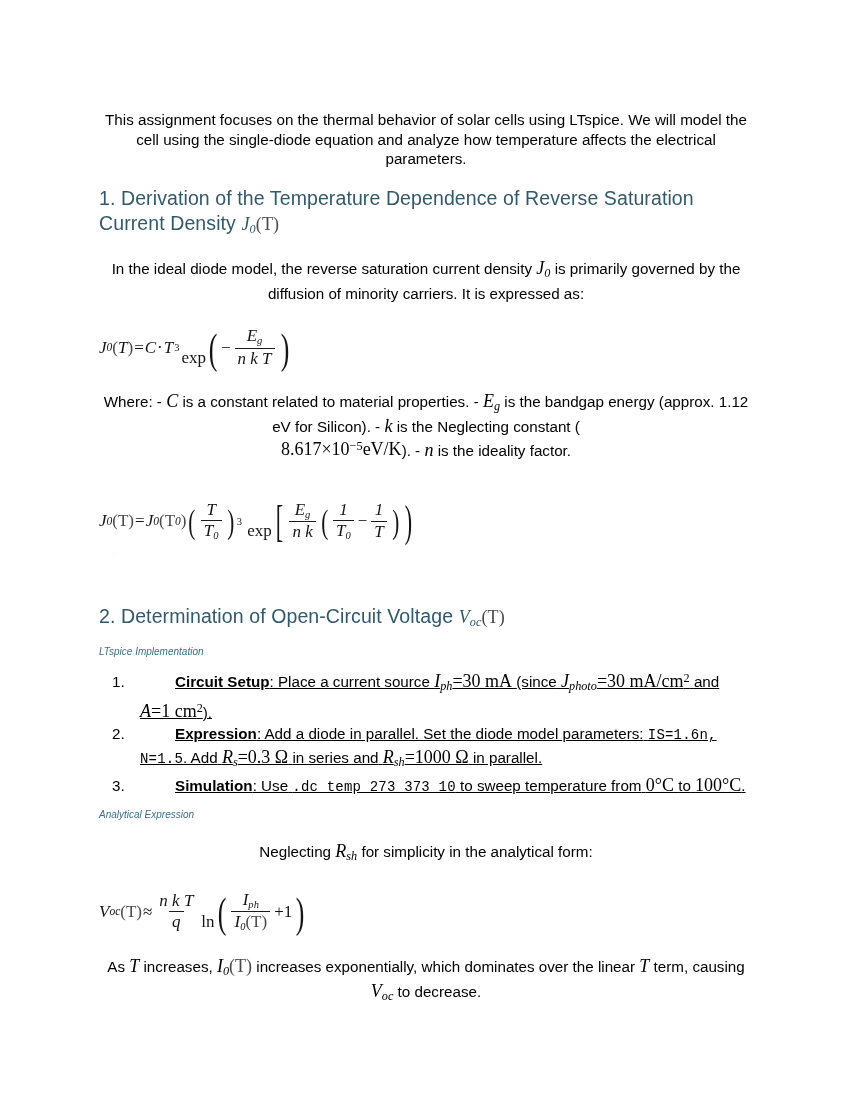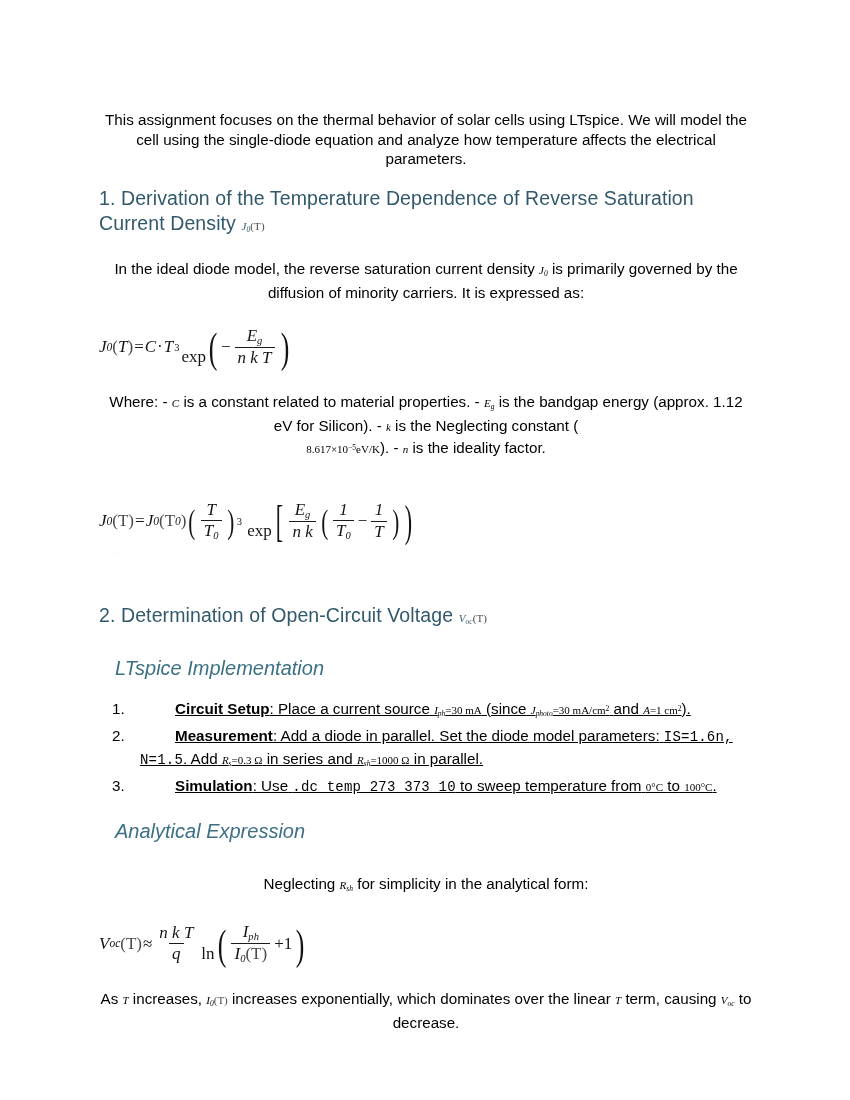--- a/index.html
+++ b/index.html
@@ -38,33 +38,33 @@
 
   h1.heading, h2.heading {
     margin: 0;
     font-weight: normal;
     color: #32596b;
     font-size: 19.5px;
     line-height: 25px;
     letter-spacing: 0.1px;
   }
   h3.subheading {
-    margin: 16px;
+    margin: 0;
     font-weight: normal;
     font-style: italic;
     color: #3c7085;
-    font-size: 20px;
+    font-size: 10px;
     line-height: 20px;
   }
 
   
   .m {
     font-family: "Liberation Serif", serif;
     font-style: italic;
-    font-size: 11px;
+    font-size: 18px;
   }
   .m .up { font-style: normal; }
   .msub {
     font-size: 0.68em;
     vertical-align: -0.28em;
     font-style: italic;
   }
   .msup {
     font-size: 0.68em;
     vertical-align: 0.45em;
@@ -301,21 +301,21 @@
       <li>
         <span class="num-col">1.</span><span class="bold">Circuit Setup</span><span>: Place a current source</span>
         <span class="m"><span>I</span><span class="msub">ph</span><span class="up">=30 mA</span></span>
         <span>(since</span>
         <span class="m"><span>J</span><span class="msub">photo</span><span class="up">=30 mA/cm</span><span class="msup">2</span></span>
         <span>and</span>
         <span class="m"><span>A</span><span class="up">=1 cm</span><span class="msup">2</span></span><span>).</span>
       </li>
 
       <li>
-        <span class="num-col">2.</span><span class="bold">Measurement</span><span>: Add a diode in parallel. Set the diode model parameters:</span>
+        <span class="num-col">2.</span><span class="bold">Expression</span><span>: Add a diode in parallel. Set the diode model parameters:</span>
         <span class="code">IS=1.6n, N=1.5</span><span>. Add</span>
         <span class="m"><span>R</span><span class="msub">s</span><span class="up">=0.3 Ω</span></span>
         <span>in series and</span>
         <span class="m"><span>R</span><span class="msub">sh</span><span class="up">=1000 Ω</span></span>
         <span>in parallel.</span>
       </li>
 
       <li>
         <span class="num-col">3.</span><span class="bold">Simulation</span><span>: Use</span>
         <span class="code">.dc temp 273 373 10</span>

